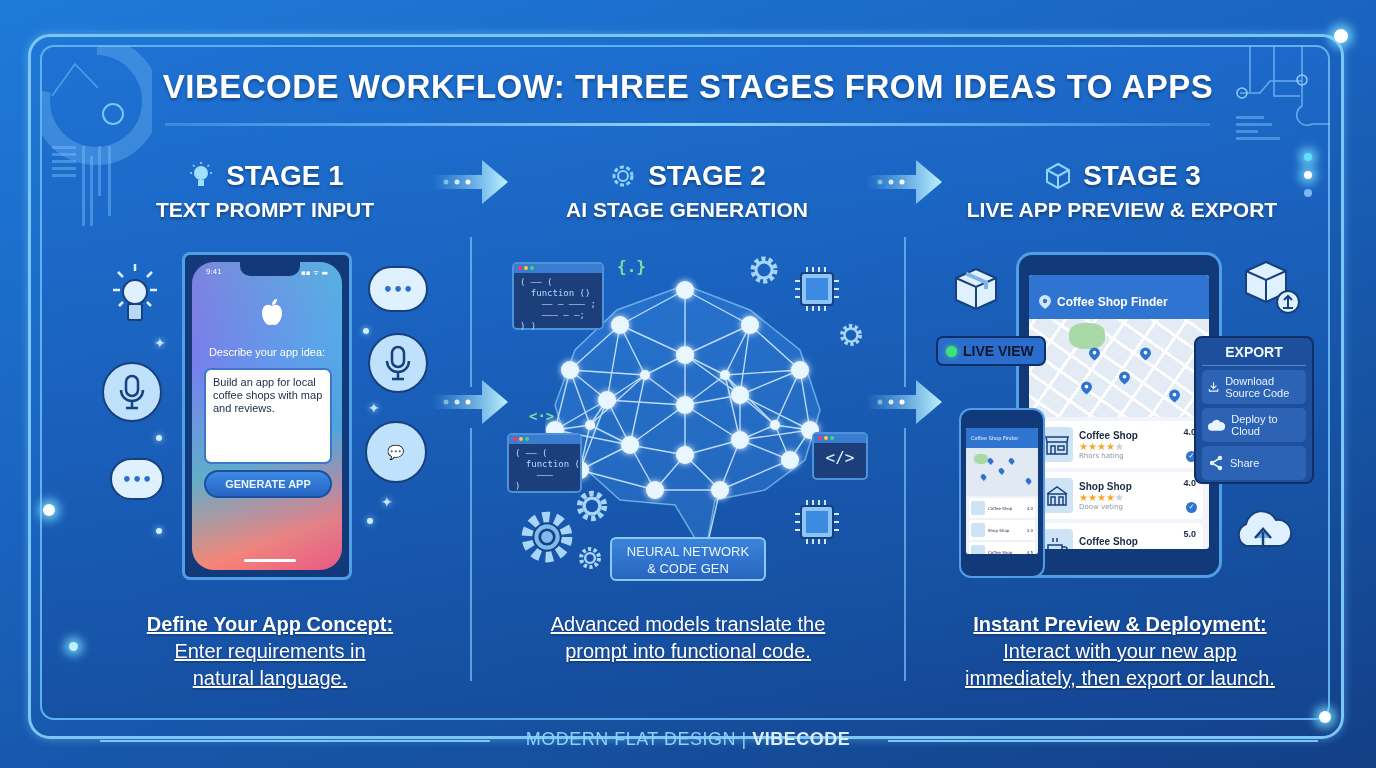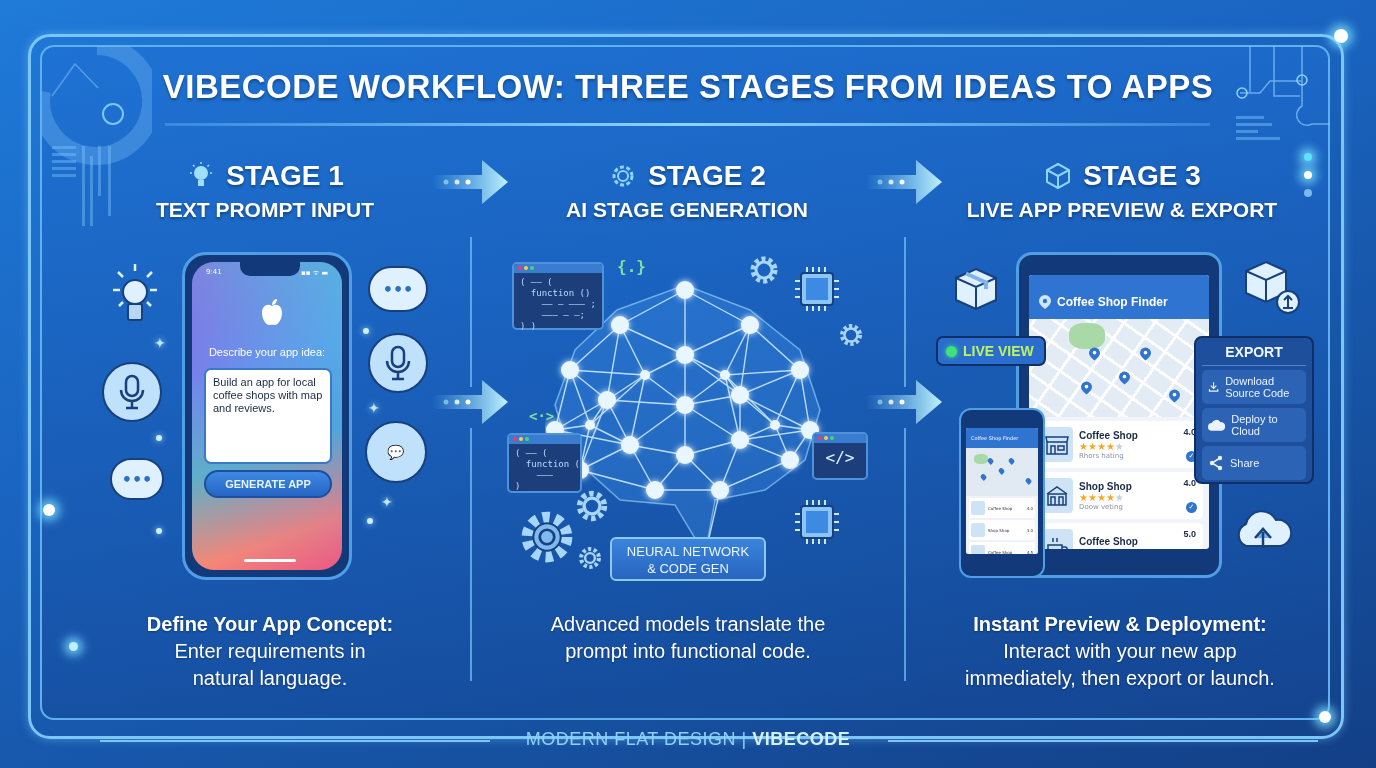--- a/index.html
+++ b/index.html
@@ -39,33 +39,33 @@
     display: flex; align-items: center; justify-content: center; gap: 10px;
     text-shadow: 0 2px 3px rgba(0,0,0,0.35);
   }
   .stage-sub {
     font-family: "Liberation Sans", sans-serif; font-weight: bold; font-size: 21px;
     margin-top: 6px; text-shadow: 0 2px 3px rgba(0,0,0,0.35);
   }
   .stage-icon { width: 30px; height: 30px; }
   .arrow { position: absolute; width: 76px; height: 44px; }
   .divider { position: absolute; width: 2px; background: rgba(120,195,250,0.7); }
-  .desc { position: absolute; width: 380px; text-align: center; font-family: "Liberation Sans", sans-serif; font-size: 20px; line-height: 27px; text-shadow: 0 1px 2px rgba(0,0,0,0.35); }
+  .desc { position: absolute; width: 380px; text-align: center; font-family: "Liberation Sans", sans-serif; font-size: 20px; line-height: 27px; text-shadow: 0 1px 2px rgba(0,0,0,0.35); text-decoration: underline; }
   .desc .h { font-weight: bold; }
   .footer {
     position: absolute; top: 729px; left: 0; width: 1376px; text-align: center;
     font-family: "Liberation Sans", sans-serif; font-size: 18px; color: #8fd0f8; letter-spacing: 0.5px;
   }
   .footer b { color: #d6efff; }
   .footer-line { position: absolute; top: 740px; height: 2px; background: #7cc6f5; }
 
   
   .phone {
     position: absolute; left: 182px; top: 252px; width: 170px; height: 328px;
-    background: #123a7a; border: 3px solid #4f9ee6; border-radius: 24px; padding: 7px;
+    background: #123a7a; border: 3px solid #4f9ee6; border-radius: 8px; padding: 7px;
   }
   .phone-screen {
     width: 100%; height: 100%; border-radius: 22px; position: relative; overflow: hidden;
     background: linear-gradient(160deg, #c04be0 0%, #6aa6f0 35%, #36d4d8 60%, #f79277 85%, #f5527e 100%);
   }
   .phone-screen::before {
     content: ""; position: absolute; inset: 0;
     background: linear-gradient(200deg, rgba(40,220,220,0.6) 0%, rgba(120,80,230,0.35) 45%, rgba(250,110,110,0.3) 100%);
   }
   .notch { position: absolute; left: 48px; top: 0; width: 60px; height: 14px; background: #123a7a; border-radius: 0 0 10px 10px; z-index: 2; }
@@ -146,21 +146,21 @@
   }
   .mini-screen { width: 100%; height: 100%; background: #eef3f9; border-radius: 2px; overflow: hidden; }
   .mini-bar { height: 20px; background: #2f74d0; font-size: 5px; color: #fff; padding: 7px 0 0 5px; }
   .mini-map { height: 48px; background: #e1e9f2; position: relative; }
   .mini-card { margin: 2px 3px; height: 20px; background: #fff; border-radius: 2px; display: flex; align-items: center; gap: 3px; padding: 0 2px; font-size: 4px; color: #334; }
   .mini-card .t { width: 14px; height: 14px; background: #cfe3f6; border-radius: 2px; }
   .live-view {
     position: absolute; left: 936px; top: 336px; width: 110px; height: 30px;
     background: #2a6dcc; border: 2px solid #0f2f66; border-radius: 7px;
     display: flex; align-items: center; gap: 6px; padding-left: 8px;
-    font-family: "Liberation Sans", sans-serif; font-weight: bold; font-size: 14px; color: #bef264; cursor: pointer;
+    font-family: "Liberation Sans", sans-serif; font-weight: bold; font-size: 14px; color: #0f172a; cursor: pointer;
   }
   .live-dot { width: 11px; height: 11px; border-radius: 50%; background: #3fe27a; box-shadow: 0 0 5px #3fe27a; }
   .export-panel {
     position: absolute; left: 1194px; top: 336px; width: 120px; height: 148px;
     background: #1d4f9c; border: 2px solid #0f2f66; border-radius: 8px; padding: 6px;
   }
   .export-title { text-align: center; font-family: "Liberation Sans", sans-serif; font-weight: bold; font-size: 14px; color: #eef6ff; padding-bottom: 5px; border-bottom: 1px solid #4f86cf; margin-bottom: 4px; }
   .export-item {
     height: 34px; margin-bottom: 4px; background: #2d63b4; border-radius: 5px; display: flex; align-items: center;
     gap: 6px; padding-left: 6px; font-family: "Liberation Sans", sans-serif; font-size: 11px; color: #eaf4ff; line-height: 12px; cursor: pointer;

